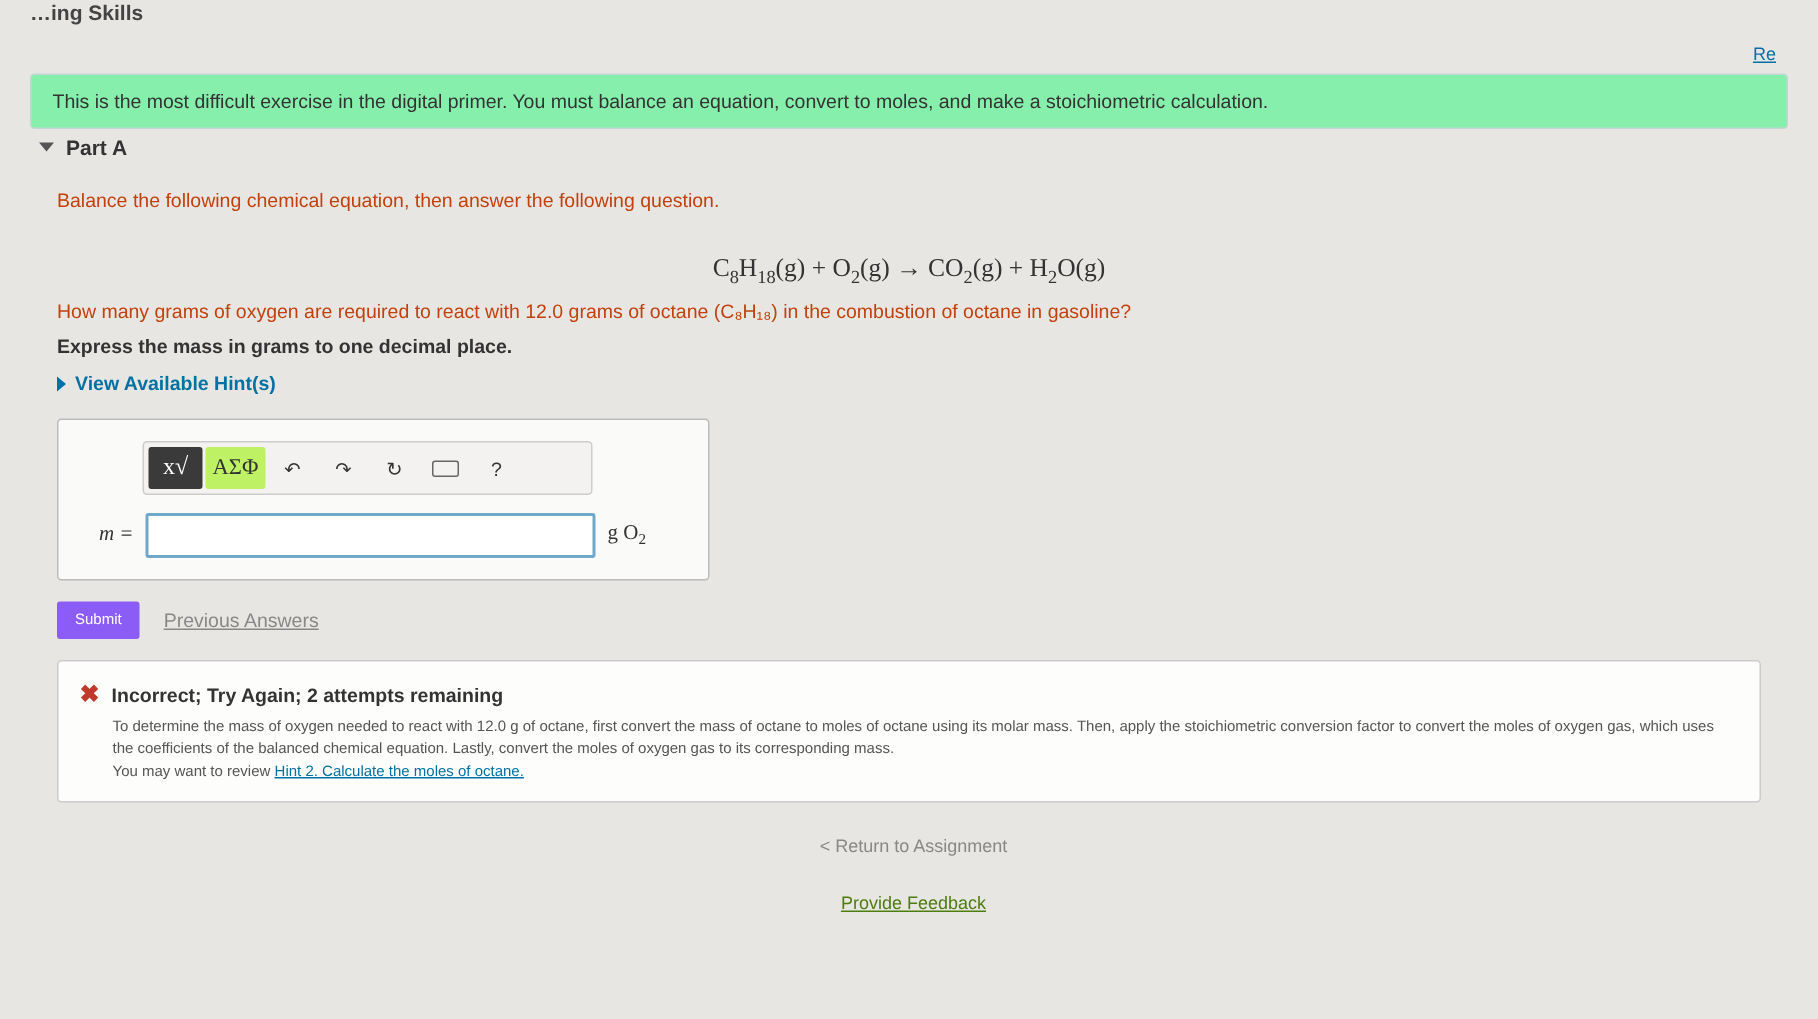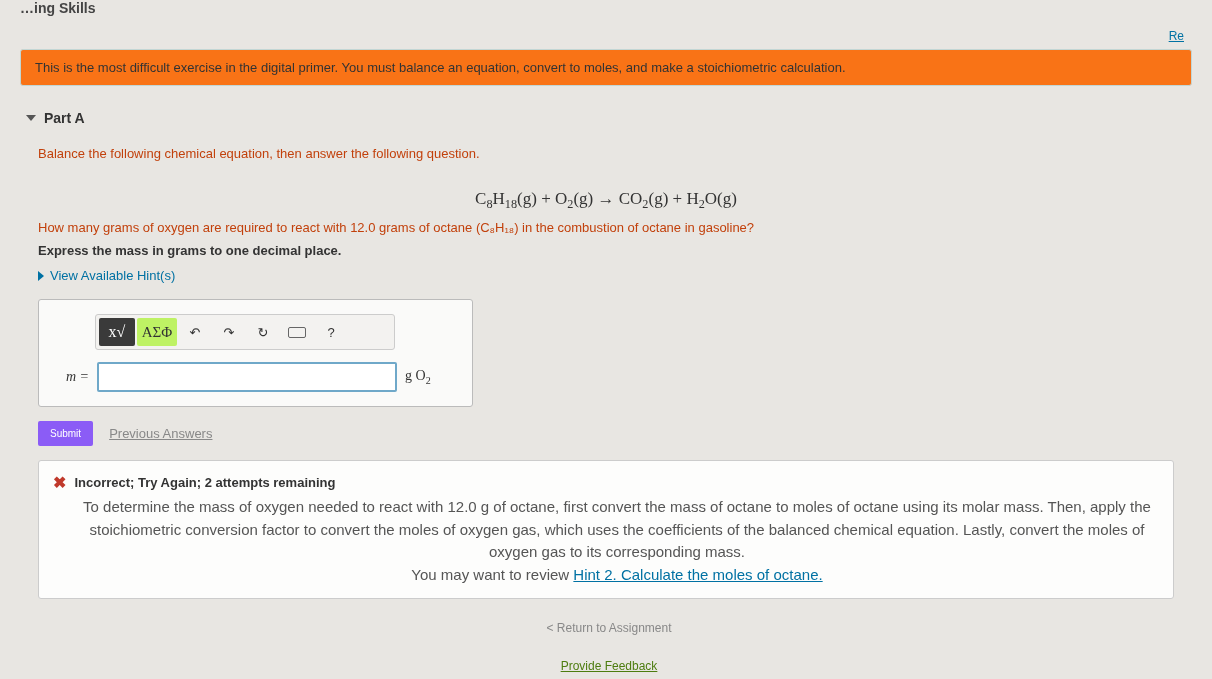--- a/index.html
+++ b/index.html
@@ -26,27 +26,27 @@
       text-align: right;
       padding-right: 8px;
       margin-bottom: 6px;
     }
     .top-right a {
       color: #0071a3;
       font-size: 12px;
       text-decoration: underline;
     }
     .info-banner {
-      background: #f97316;
+      background: #86efac;
       border: 1px solid #c2d6d4;
       border-radius: 3px;
       padding: 10px 14px;
       color: #333;
       font-size: 13px;
-      margin-bottom: 24px;
+      margin-bottom: 4px;
     }
     .part-row {
       display: flex;
       align-items: center;
       gap: 8px;
       margin-bottom: 20px;
       padding-left: 6px;
     }
     .caret-down {
       width: 0; height: 0;
@@ -64,21 +64,21 @@
       margin: 28px 0 6px;
     }
     .sub { font-size: 0.72em; vertical-align: sub; }
     .how-many { margin-bottom: 6px; }
     .express { font-weight: bold; margin: 8px 0 10px; }
     .hints-toggle {
       display: flex;
       align-items: center;
       gap: 6px;
       color: #0071a3;
-      font-weight: normal;
+      font-weight: bold;
       font-size: 13px;
       cursor: pointer;
       margin-bottom: 16px;
     }
     .caret-right {
       width: 0; height: 0;
       border-top: 5px solid transparent;
       border-bottom: 5px solid transparent;
       border-left: 6px solid #0071a3;
     }
@@ -178,25 +178,24 @@
     }
     .fb-header {
       display: flex;
       align-items: center;
       gap: 8px;
       margin-bottom: 4px;
     }
     .x-icon { color: #c0392b; font-size: 16px; font-weight: bold; }
     .fb-title { font-weight: bold; color: #333; font-size: 13px; }
     .fb-body {
-      font-size: 15px;
+      font-size: 10px;
       color: #555;
       line-height: 1.5;
       margin-left: 22px;
-      text-align: center;
     }
     .fb-link { color: #0071a3; text-decoration: underline; cursor: pointer; }
     .footer-row {
       margin-top: 22px;
       display: flex;
       align-items: center;
       gap: 24px;
       padding-left: 6px;
       flex-direction: column;
     }

